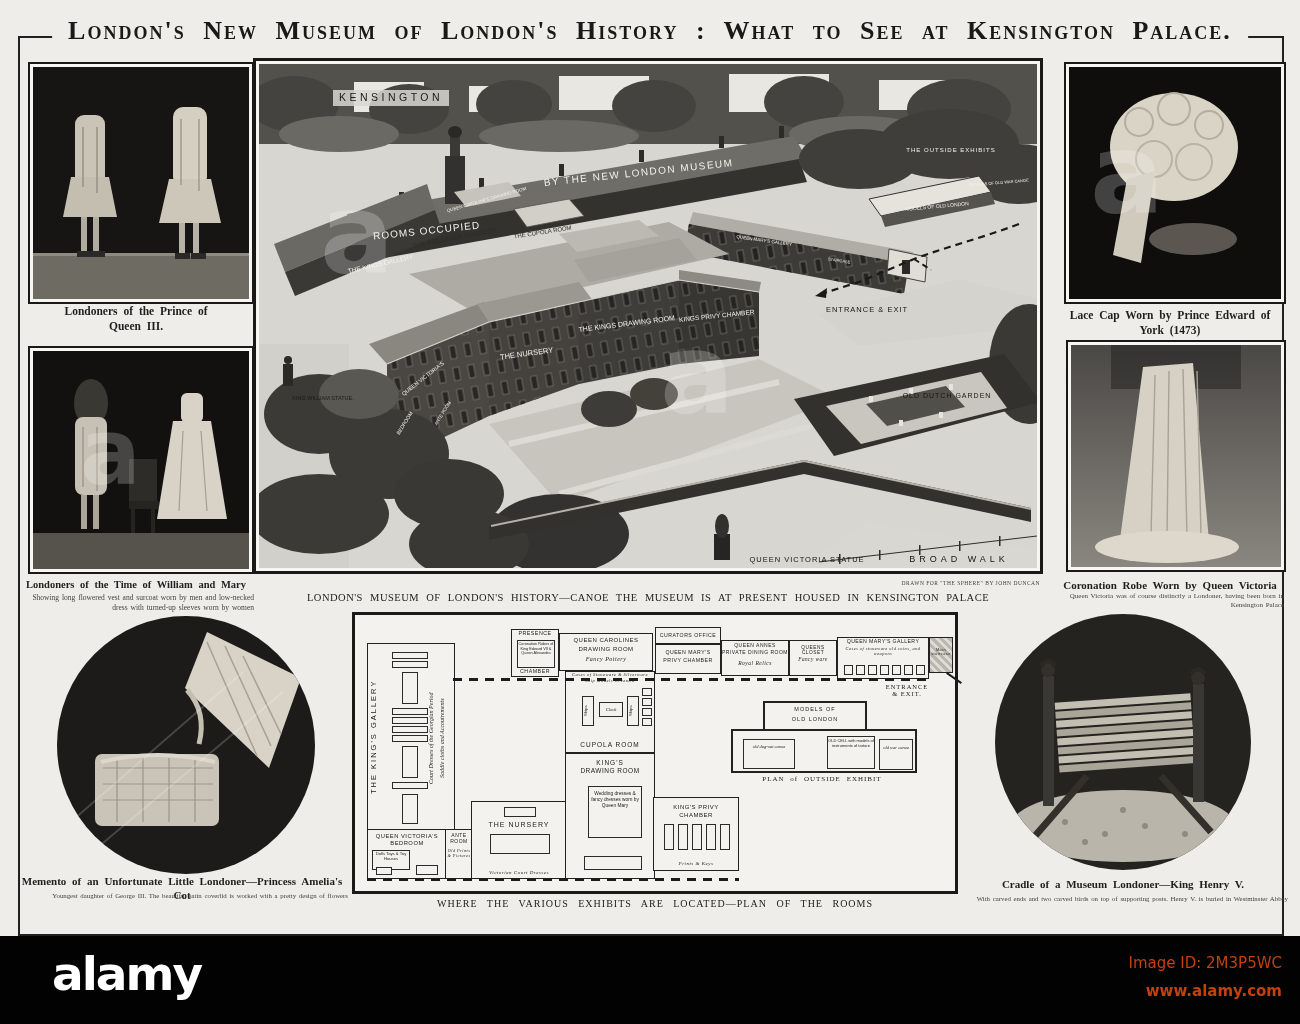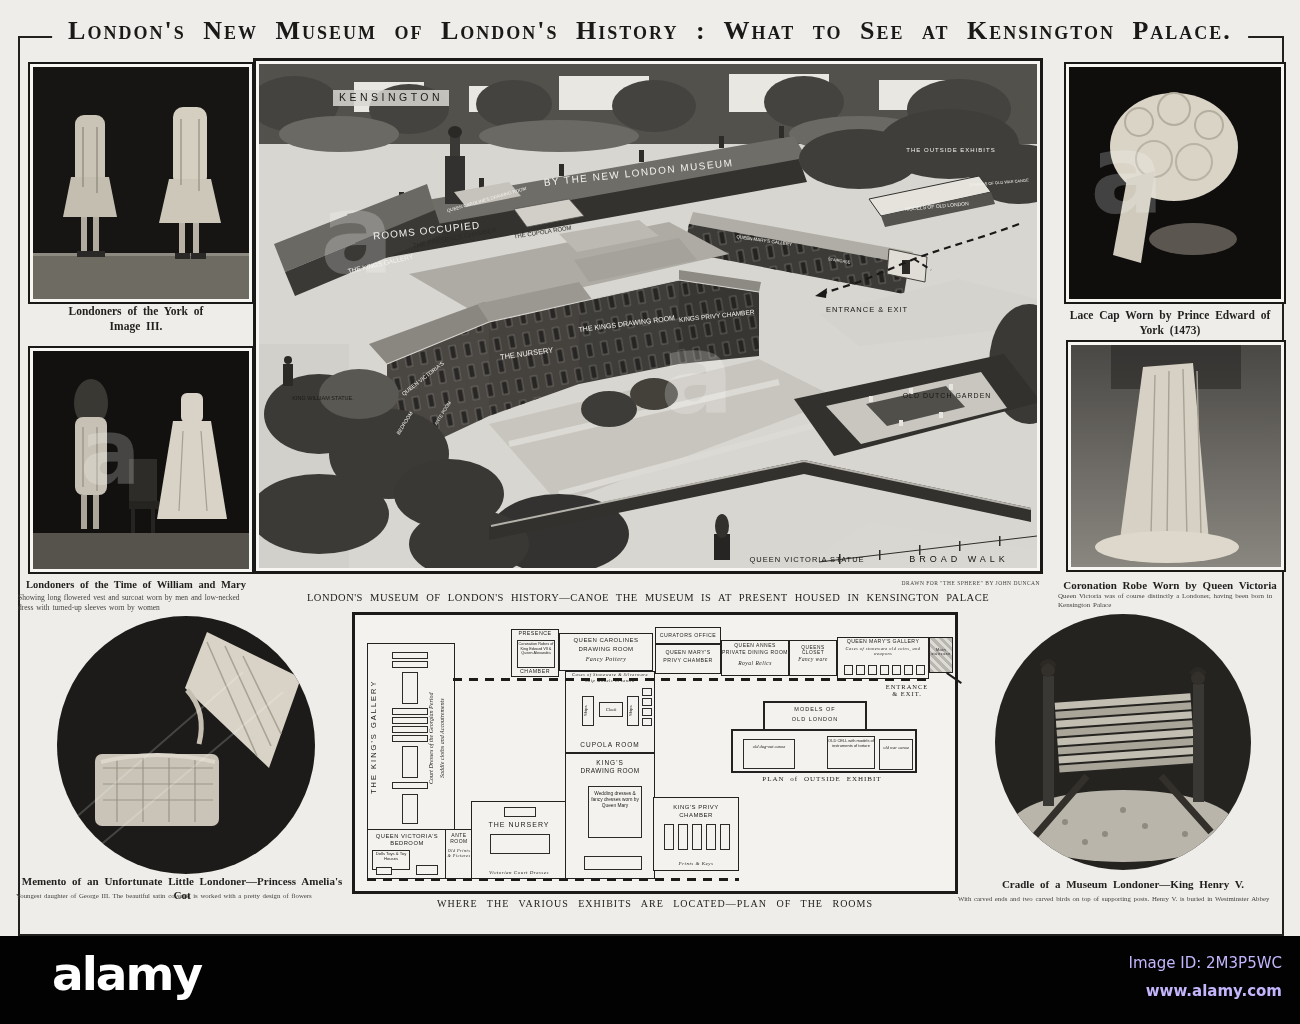--- a/index.html
+++ b/index.html
@@ -4,37 +4,37 @@
 <style>
   html,body{margin:0;padding:0}
   body{width:1300px;height:1024px;position:relative;background:#efedea;font-family:"Liberation Serif",serif;overflow:hidden;color:#201f1d}
   .abs{position:absolute}
   .frame{left:18px;top:36px;width:1262px;height:896px;border:2.5px solid #22211f}
   .title{top:16px;left:50%;transform:translateX(-50%);background:#efedea;padding:0 16px;font-weight:bold;font-size:26px;font-variant:small-caps;letter-spacing:2px;word-spacing:9px;white-space:nowrap;color:#1a1918}
   .photo-frame{border:2px solid #191918;background:#f7f6f2;padding:3px}
   .photo-frame svg{display:block}
   .circle-photo{border-radius:50%;overflow:hidden}
   .cap-bold{font-weight:bold;font-size:11.5px;text-align:center;color:#201f1d;word-spacing:3px;line-height:1.3}
-  .cap-sub{font-size:7.5px;text-align:left;color:#45433f;word-spacing:1px;line-height:1.35}
+  .cap-sub{font-size:7.5px;text-align:right;color:#45433f;word-spacing:1px;line-height:1.35}
   .ill-caption{font-size:10.5px;text-align:center;letter-spacing:.5px;word-spacing:4px;color:#23221f}
   .ill-credit{font-size:5.5px;text-align:right;letter-spacing:.5px;color:#45433f}
   
   .plan{left:352px;top:612px;width:600px;height:276px;border:3px solid #1b1a19;background:#f3f2ee;font-family:"Liberation Sans",sans-serif;color:#232220}
   .room{position:absolute;border:1.5px solid #232220;background:#f3f2ee}
   .rl{position:absolute;left:0;right:0;text-align:center;letter-spacing:.5px;line-height:1.1}
   .rnote{font-style:italic;font-family:"Liberation Serif",serif}
   .vtext{position:absolute;writing-mode:vertical-rl;transform:rotate(180deg);text-align:center}
   .case{position:absolute;border:1px solid #2c2b29;background:#f3f2ee}
   .dash-h{position:absolute;background:repeating-linear-gradient(90deg,#1c1c1a 0 9px,rgba(0,0,0,0) 9px 16px);height:3px}
   .tick{position:absolute;background:#1c1c1a}
   .plan-caption{font-size:10px;text-align:center;letter-spacing:1px;word-spacing:6px;color:#23221f;font-family:"Liberation Serif",serif}
   
   .wm-bar{left:0;top:936px;width:1300px;height:88px;background:#020202}
   .wm-brand{left:52px;top:10px;color:#fff;font-family:"DejaVu Sans",sans-serif;font-weight:bold;font-size:47px;letter-spacing:-2px}
-  .wm-meta{right:18px;top:14px;color:#c4b5fd;font-family:"DejaVu Sans",sans-serif;font-size:15px;text-align:right;line-height:1.85}
+  .wm-meta{right:18px;top:14px;color:#c2410c;font-family:"DejaVu Sans",sans-serif;font-size:15px;text-align:right;line-height:1.85}
   .wm-a{position:absolute;color:rgba(255,255,255,.22);font-family:"DejaVu Sans",sans-serif;font-weight:bold;font-size:110px;pointer-events:none}
 </style>
 </head>
 <body>
 
 <div class="abs frame"></div>
 <div class="abs title">London's New Museum of London's History : What to See at Kensington Palace.</div>
 
 <div class="abs photo-frame" style="left:28px;top:62px;width:216px;height:232px">
   <svg width="216" height="232" viewBox="0 0 216 232">
@@ -55,22 +55,22 @@
       <polygon points="136,112 178,112 188,156 126,156" fill="#ccc7b9"></polygon>
       <rect x="146" y="156" width="6" height="32" fill="#b7b2a5"></rect>
       <rect x="160" y="156" width="6" height="32" fill="#b7b2a5"></rect>
       <rect x="142" y="186" width="15" height="6" fill="#2a2927"></rect>
         <rect x="158" y="186" width="15" height="6" fill="#2a2927"></rect>
       <path d="M148,52 L148,118 M166,52 L166,124" stroke="#938e81" stroke-width="1.2" fill="none"></path>
     </g>
   </svg>
 </div>
 <div class="abs cap-bold" style="left:20px;top:304px;width:232px">
-  <div>Londoners of the York of</div>
-  <div>Image III.</div>
+  <div>Londoners of the Prince of</div>
+  <div>Queen III.</div>
 </div>
 
 <div class="abs photo-frame" style="left:28px;top:346px;width:216px;height:218px">
   <svg width="216" height="218" viewBox="0 0 216 218">
     <rect width="216" height="218" fill="#121110"></rect>
     <rect y="182" width="216" height="36" fill="#55534c"></rect>
     <g>
       <ellipse cx="58" cy="52" rx="17" ry="24" fill="#3a3833"></ellipse>
       <rect x="42" y="66" width="32" height="78" rx="8" fill="#c6c1b4"></rect>
       <rect x="48" y="144" width="6" height="34" fill="#aaa598"></rect>

